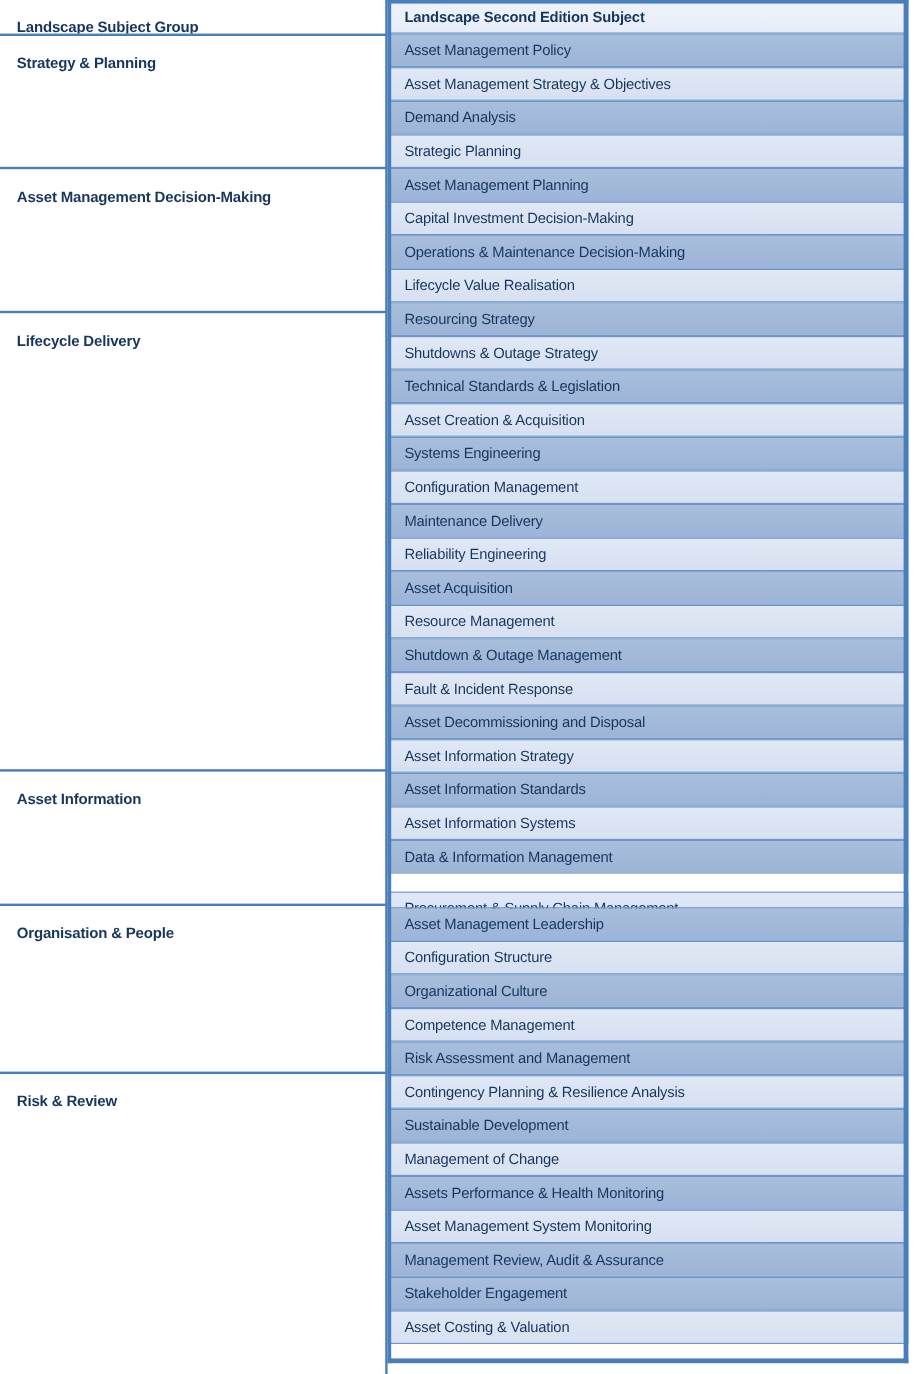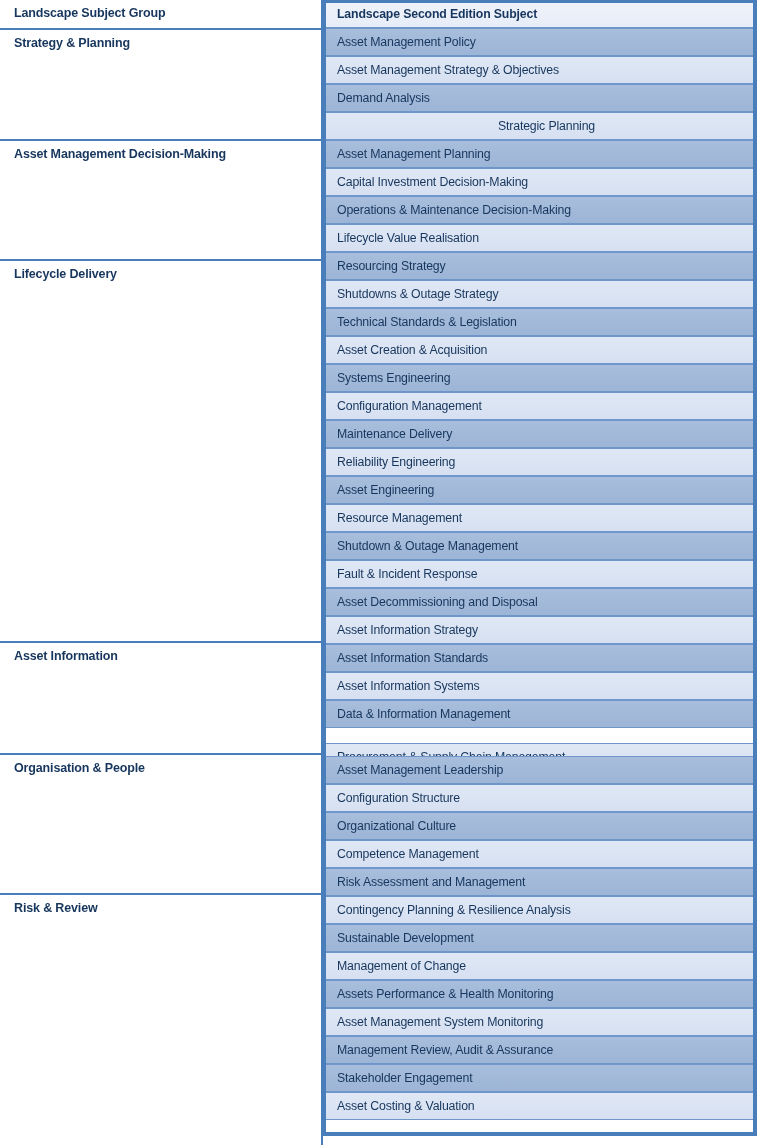--- a/index.html
+++ b/index.html
@@ -37,21 +37,21 @@
     border-top: 2px solid #4A7EBB;
     background: #ffffff;
   }
   .group-block:first-child {
     border-top: none;
   }
 
   .group-label {
     position: absolute;
     left: 14px;
-    top: 6px;
+    top: 16px;
     font-size: 12.5px;
     font-weight: bold;
     color: #17365D;
     letter-spacing: -0.15px;
     white-space: nowrap;
   }
 
   
   .col-divider {
     position: absolute;
@@ -180,21 +180,21 @@
       </div>
       <div class="subject-row tone-dark" style="top: 0px;">
         <span class="subject-text">Asset Management Policy</span>
       </div>
       <div class="subject-row tone-light" style="top: 0px;">
         <span class="subject-text">Asset Management Strategy &amp; Objectives</span>
       </div>
       <div class="subject-row tone-dark" style="top: 0px;">
         <span class="subject-text">Demand Analysis</span>
       </div>
-      <div class="subject-row tone-light" style="top: 0px; justify-content: center;">
+      <div class="subject-row tone-light" style="top: 0px;">
         <span class="subject-text">Strategic Planning</span>
       </div>
       <div class="subject-row tone-dark" style="top: 0px;">
         <span class="subject-text">Asset Management Planning</span>
       </div>
       <div class="subject-row tone-light" style="top: 0px;">
         <span class="subject-text">Capital Investment Decision-Making</span>
       </div>
       <div class="subject-row tone-dark" style="top: 0px;">
         <span class="subject-text">Operations &amp; Maintenance Decision-Making</span>
@@ -220,21 +220,21 @@
       <div class="subject-row tone-light" style="top: 0px;">
         <span class="subject-text">Configuration Management</span>
       </div>
       <div class="subject-row tone-dark" style="top: 0px;">
         <span class="subject-text">Maintenance Delivery</span>
       </div>
       <div class="subject-row tone-light" style="top: 0px;">
         <span class="subject-text">Reliability Engineering</span>
       </div>
       <div class="subject-row tone-dark" style="top: 0px;">
-        <span class="subject-text">Asset Engineering</span>
+        <span class="subject-text">Asset Acquisition</span>
       </div>
       <div class="subject-row tone-light" style="top: 0px;">
         <span class="subject-text">Resource Management</span>
       </div>
       <div class="subject-row tone-dark" style="top: 0px;">
         <span class="subject-text">Shutdown &amp; Outage Management</span>
       </div>
       <div class="subject-row tone-light" style="top: 0px;">
         <span class="subject-text">Fault &amp; Incident Response</span>
       </div>

